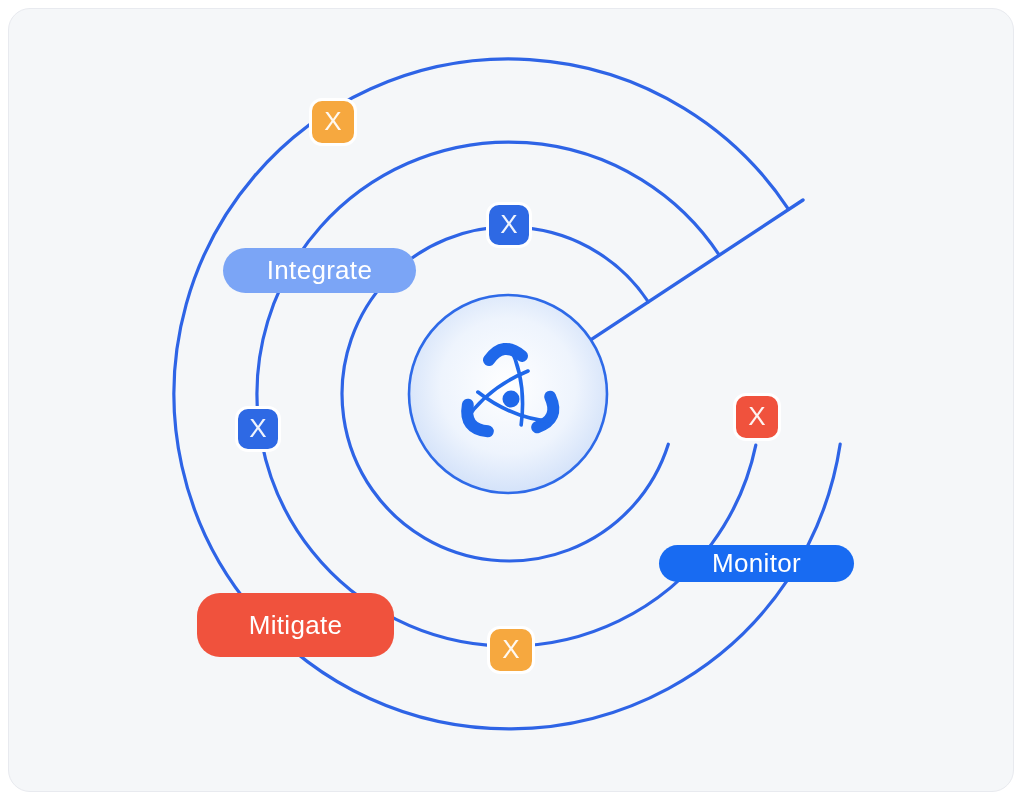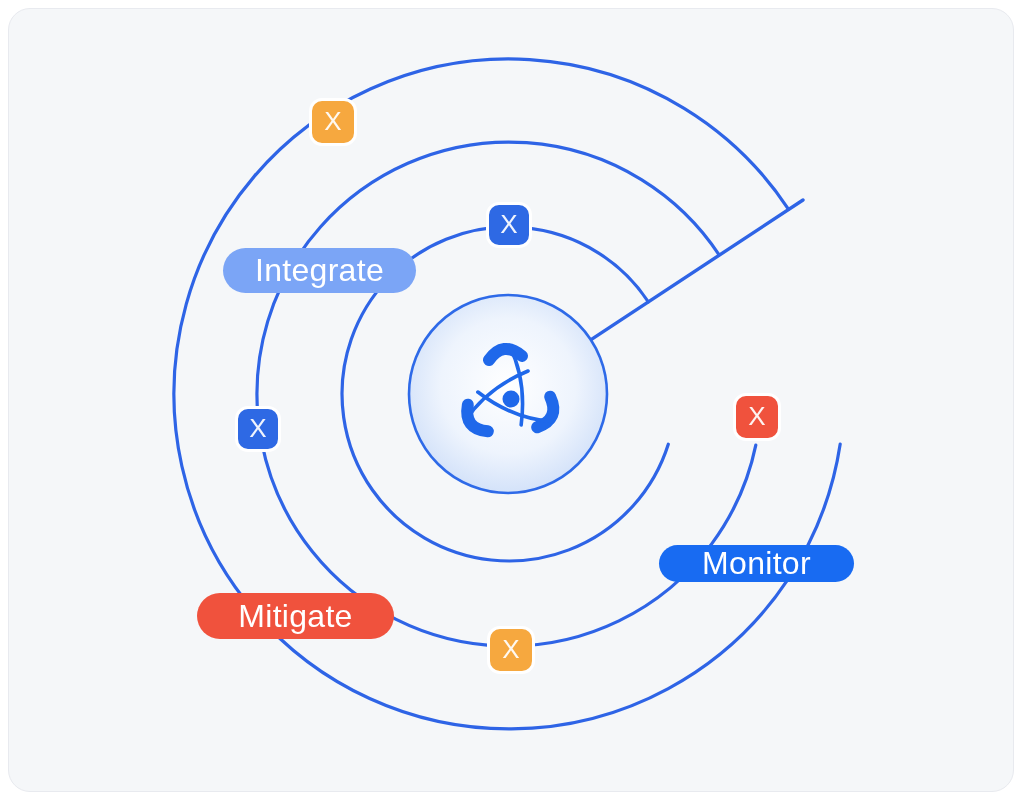--- a/index.html
+++ b/index.html
@@ -8,25 +8,25 @@
     font-family:"Liberation Sans", sans-serif;overflow:hidden;
   }
   .panel{
     position:absolute;left:8px;top:8px;width:1006px;height:784px;
     background:#f5f7f9;border:1px solid #e8eaef;border-radius:22px;
     box-sizing:border-box;
   }
   .orbits{position:absolute;left:0;top:0;width:1024px;height:802px;}
   .pill{
     position:absolute;display:flex;align-items:center;justify-content:center;
-    border-radius:23px;color:#ffffff;font-size:32px;font-weight:500;
+    border-radius:23px;color:#ffffff;font-size:26px;font-weight:500;
     letter-spacing:.3px;white-space:nowrap;
   }
   .pill--integrate{left:214px;top:239px;width:193px;height:45px;background:#7ba5f6;}
-  .pill--mitigate{left:188px;top:584px;width:197px;height:46px;background:#f0523d;}
+  .pill--mitigate{left:188px;top:584px;width:197px;height:64px;background:#f0523d;}
   .pill--monitor{left:650px;top:536px;width:195px;height:37px;background:#186bf2;}
   .badge{
     position:absolute;box-sizing:border-box;width:48px;height:48px;
     border:3.5px solid #ffffff;border-radius:13px;
     display:flex;align-items:center;justify-content:center;
   }
   .badge span{
     color:rgba(255,255,255,.93);font-size:26px;font-weight:300;line-height:1;
     transform:translateY(-1px);
   }

